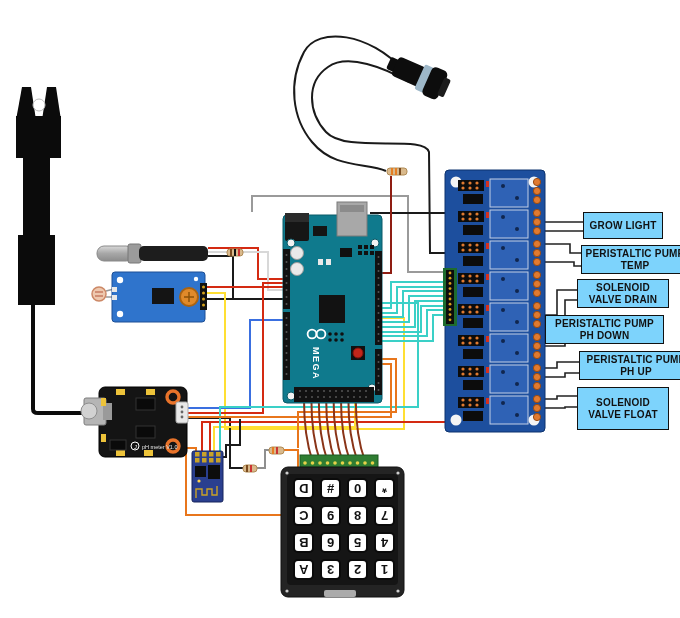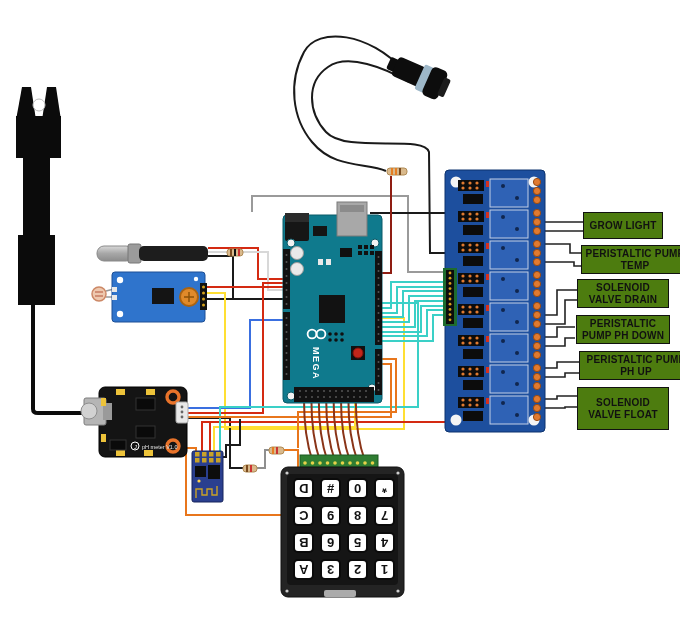--- a/index.html
+++ b/index.html
@@ -1,19 +1,19 @@
 <!DOCTYPE html>
 <html><head>
 <meta charset="utf-8">
 <style>
   html,body{margin:0;padding:0;background:#fff;}
   .stage{position:relative;width:680px;height:618px;background:#fff;overflow:hidden;
          font-family:"Liberation Sans","DejaVu Sans",sans-serif;}
   .stage svg{position:absolute;left:0;top:0;}
-  .label-box{position:absolute;background:#4d7c0f;border:1.6px solid #111;display:flex;
+  .label-box{position:absolute;background:#7dd3fc;border:1.6px solid #111;display:flex;
              align-items:center;justify-content:center;text-align:center;
              font-weight:bold;font-size:10px;line-height:1.18;color:#111;
              letter-spacing:.2px;padding:1px 2px;box-sizing:border-box;}
   .keypad-keys{position:absolute;left:281px;top:467px;width:123px;height:130px;}
   .key{position:absolute;width:21px;height:21px;background:#fff;border:2.2px solid #0b0b0b;
        border-radius:5px;display:flex;align-items:center;justify-content:center;
        font-weight:bold;font-size:13px;color:#111;box-sizing:border-box;}
   .key span{display:block;transform:rotate(180deg);}
 </style>
 </head>
@@ -525,21 +525,21 @@
 
 <div class="label-box" style="left:583px;top:212px;width:80px;height:27px">
   <span>GROW LIGHT</span>
 </div>
 <div class="label-box" style="left:581px;top:245px;width:108px;height:29px">
   <span>PERISTALTIC PUMP TEMP</span>
 </div>
 <div class="label-box" style="left:577px;top:279px;width:92px;height:29px">
   <span>SOLENOID VALVE DRAIN</span>
 </div>
-<div class="label-box" style="left:576px;top:315px;width:94px;height:29px">
+<div class="label-box" style="left:545px;top:315px;width:119px;height:29px">
   <span>PERISTALTIC PUMP PH DOWN</span>
 </div>
 <div class="label-box" style="left:579px;top:351px;width:114px;height:29px">
   <span>PERISTALTIC PUMP PH UP</span>
 </div>
 <div class="label-box" style="left:577px;top:387px;width:92px;height:43px">
   <span>SOLENOID VALVE FLOAT</span>
 </div>
 
 <div class="keypad-keys">

